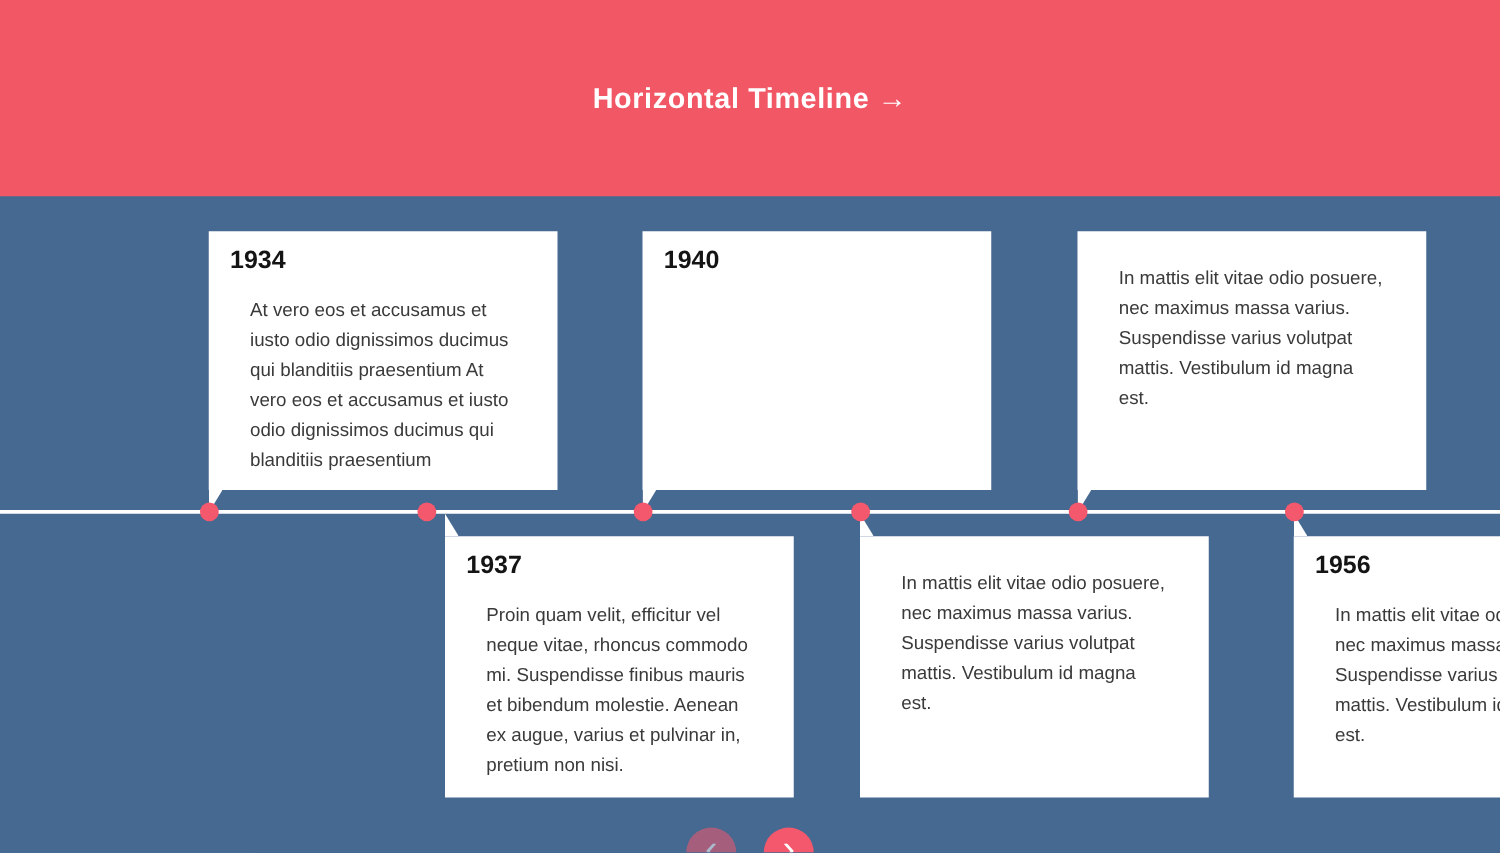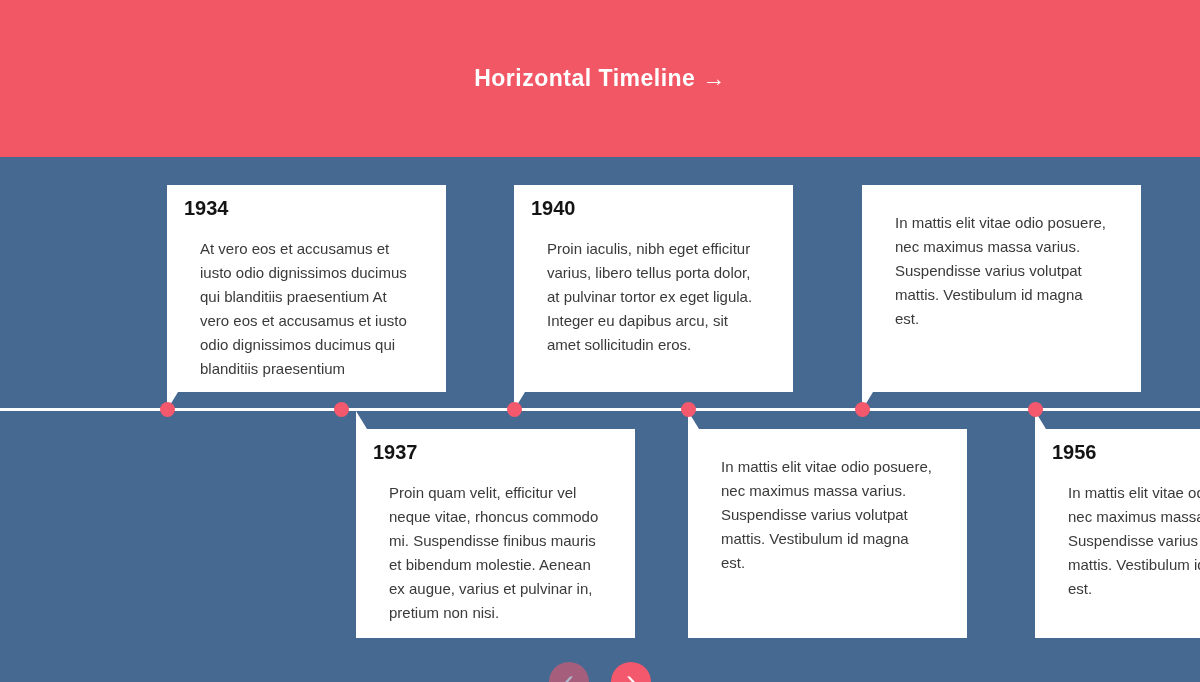--- a/index.html
+++ b/index.html
@@ -115,21 +115,20 @@
   <div class="timeline-line"></div>
 
   <div class="card top" style="left:167px">
     <span class="tail"></span>
     <h3>1934</h3>
     <p>At vero eos et accusamus et iusto odio dignissimos ducimus qui blanditiis praesentium At vero eos et accusamus et iusto odio dignissimos ducimus qui blanditiis praesentium</p>
   </div>
   <div class="card top" style="left:514px">
     <span class="tail"></span>
     <h3>1940</h3>
-    <p>Proin iaculis, nibh eget efficitur varius, libero tellus porta dolor, at pulvinar tortor ex eget ligula. Integer eu dapibus arcu, sit amet sollicitudin eros.</p>
   </div>
   <div class="card top" style="left:862px">
     <span class="tail"></span>
     <p>In mattis elit vitae odio posuere, nec maximus massa varius. Suspendisse varius volutpat mattis. Vestibulum id magna est.</p>
   </div>
 
   <div class="card bottom" style="left:356px">
     <span class="tail"></span>
     <h3>1937</h3>
     <p>Proin quam velit, efficitur vel neque vitae, rhoncus commodo mi. Suspendisse finibus mauris et bibendum molestie. Aenean ex augue, varius et pulvinar in, pretium non nisi.</p>

